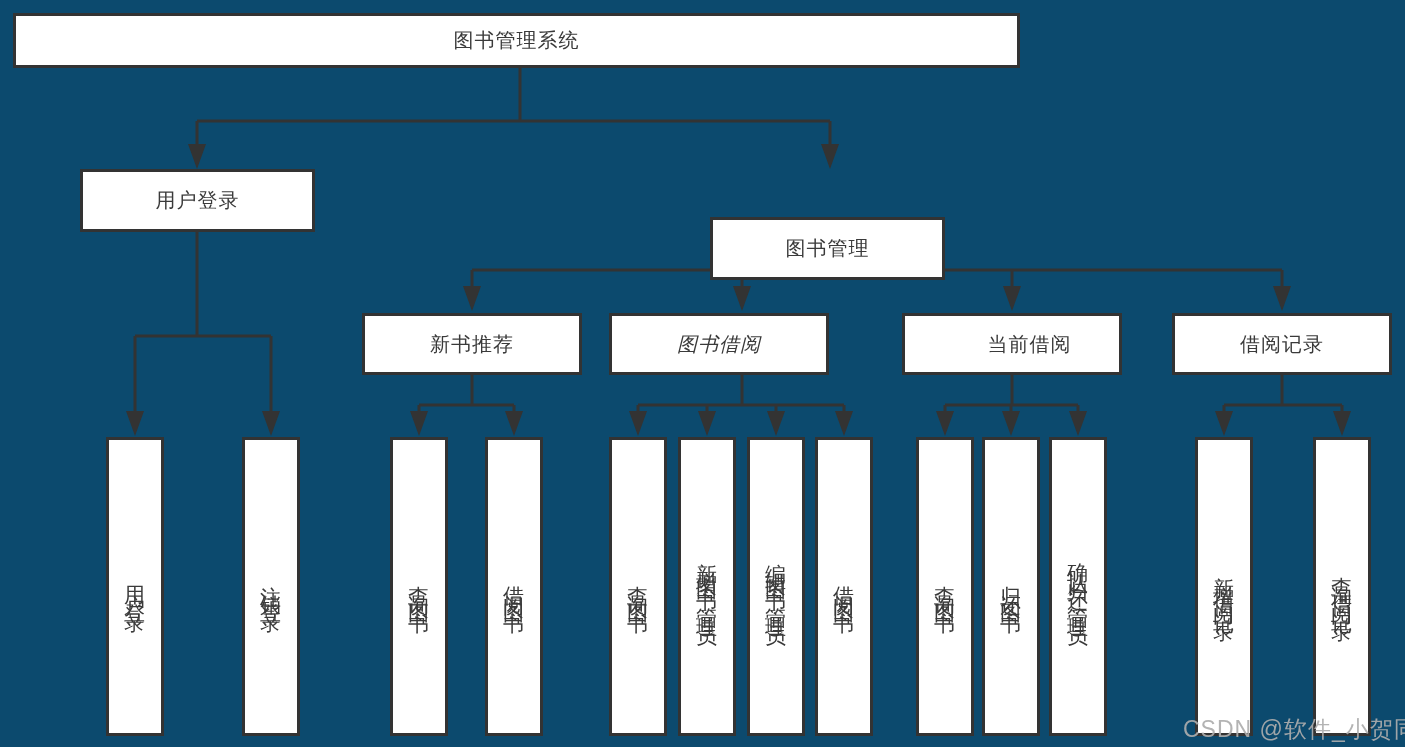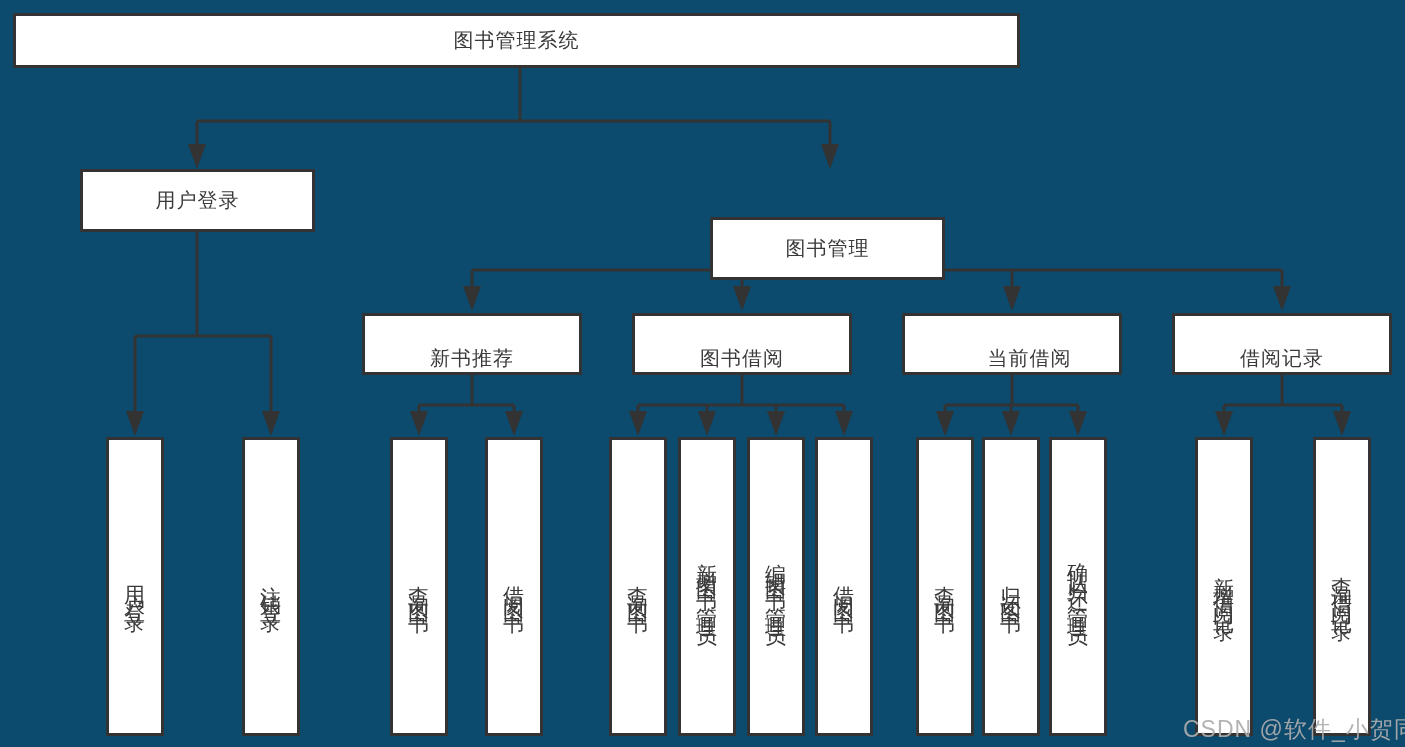--- a/index.html
+++ b/index.html
@@ -25,23 +25,23 @@
     display: flex;
     align-items: center;
     justify-content: center;
     color: #3a3a3a;
     z-index: 2;
   }
   .hbox { font-size: 20px; letter-spacing: 1px; }
   .root  { left: 13px;  top: 13px;  width: 1007px; height: 55px; }
   .l2a   { left: 80px;  top: 169px; width: 235px;  height: 63px; }
   .l2b   { left: 710px; top: 169px; width: 235px;  height: 63px; margin-top: 48px; }
-  .l3    { top: 313px; width: 220px; height: 62px; align-items: flex-end; }
+  .l3    { top: 313px; width: 220px; height: 62px; }
   .l3a { left: 362px; }
-  .l3b { left: 632px; }
+  .l3b { left: 609px; font-style: italic; }
   .l3c { left: 902px; padding-left: 35px; }
   .l3d { left: 1172px; }
   .vbox {
     top: 437px;
     width: 58px;
     height: 299px;
     writing-mode: vertical-rl;
     text-orientation: mixed;
     font-size: 21px;
     letter-spacing: 9px;

